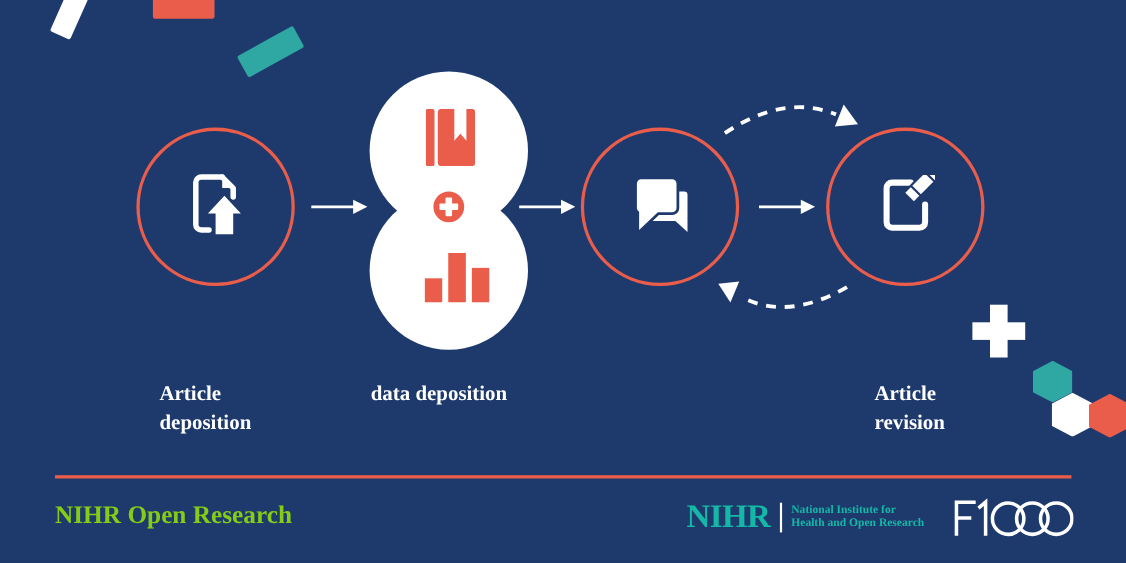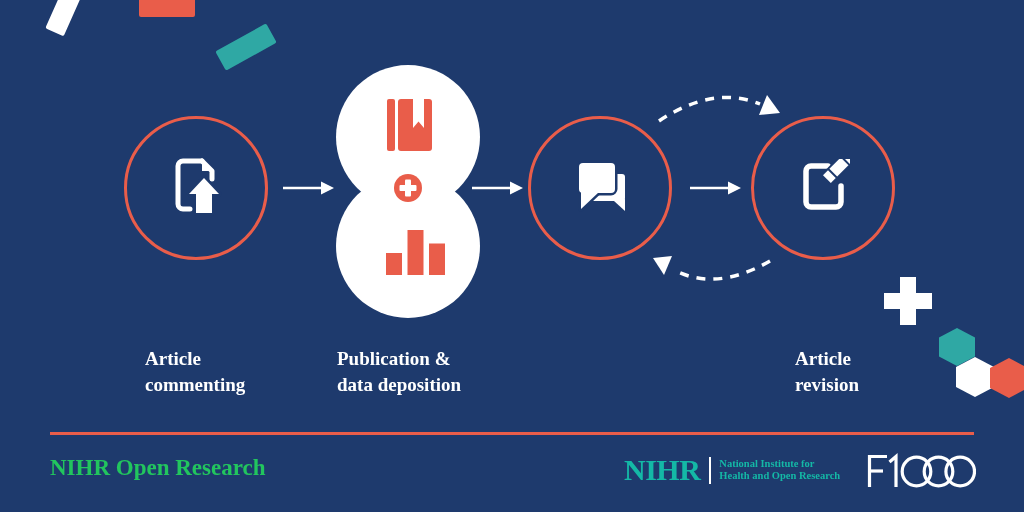--- a/index.html
+++ b/index.html
@@ -24,21 +24,21 @@
   .blob-circle{position:absolute;width:144px;height:144px;border-radius:50%;background:#fff;}
   .icon-abs{position:absolute;}
   
   .step-label{
     position:absolute;color:#fff;
     font-weight:700;font-size:19px;line-height:26px;
     white-space:nowrap;
   }
   
   .footer-rule{position:absolute;left:50px;top:432px;width:924px;height:3px;background:var(--coral,#e95d4a);}
-  .footer-title{position:absolute;left:50px;top:454px;color:#22c55e;font-weight:700;font-size:23px;line-height:28px;}
+  .footer-title{position:absolute;left:50px;top:454px;color:#84cc16;font-weight:700;font-size:23px;line-height:28px;}
   .nihr-logo{position:absolute;left:624px;top:456px;display:flex;align-items:center;color:#14b8a6;}
   .nihr-acronym{font-weight:700;font-size:30px;letter-spacing:-0.5px;line-height:28px;}
   .nihr-divider{width:2px;height:27px;background:#fff;margin:0 8px 0 9px;}
   .nihr-small{font-weight:700;font-size:10.5px;line-height:12px;white-space:nowrap;}
   .arrow-layer{position:absolute;left:0;top:0;pointer-events:none;}
 </style>
 </head>
 <body>
 
 <div id="canvas">
@@ -134,24 +134,23 @@
       <g fill="#fff">
         <polygon points="-7,0 0,-5.5 0,5.5"></polygon>
         <rect x="2" y="-5.5" width="16" height="11"></rect>
         <rect x="20" y="-5.5" width="7" height="11"></rect>
       </g>
     </g>
   </svg>
 
   <div class="step-label" style="left:145px;top:346px;">
     <div>Article</div>
-    <div>commenting</div>
+    <div>deposition</div>
   </div>
   <div class="step-label" style="left:337px;top:346px;">
-    <div>Publication &amp;</div>
     <div>data deposition</div>
   </div>
   <div class="step-label" style="left:795px;top:346px;">
     <div>Article</div>
     <div>revision</div>
   </div>
 
   <div class="footer-rule"></div>
   <div class="footer-title">NIHR Open Research</div>
 

